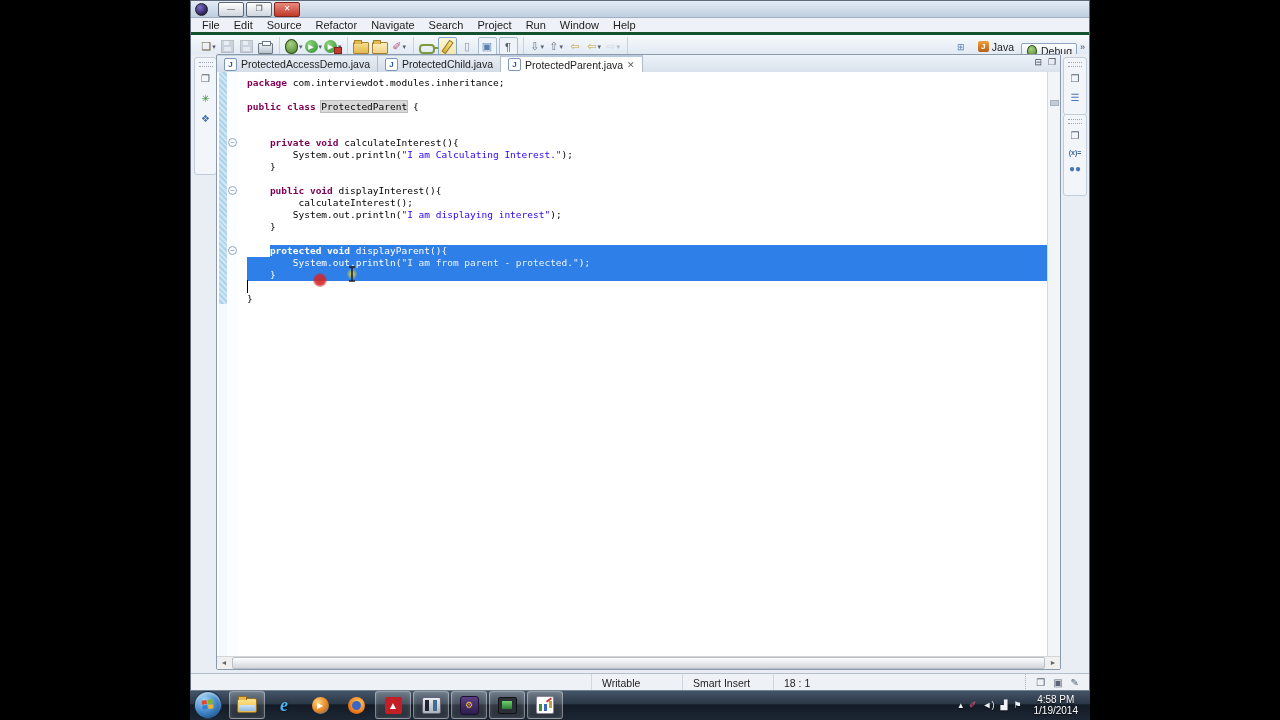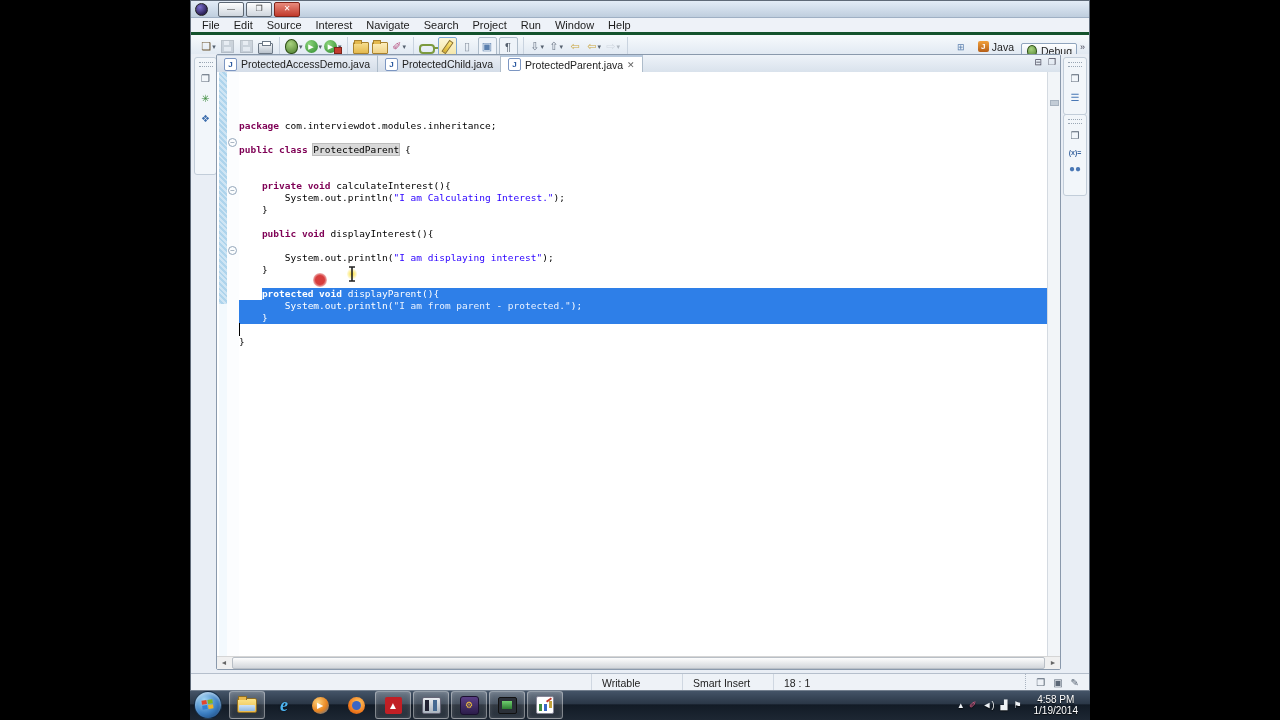--- a/index.html
+++ b/index.html
@@ -83,21 +83,21 @@
 
   .content{position:absolute;left:0;top:17px;width:843px;height:586px;background:#fff;overflow:hidden;}
   .hatchband{position:absolute;left:2px;top:0;width:8px;height:100%;background:#f3f9fd;}
   .hatch{position:absolute;left:0;top:0;width:8px;height:232px;
          background:repeating-linear-gradient(45deg,#cfe5f4 0 2px,#aed4ec 2px 4px);}
   .foldcol{position:absolute;left:10px;top:0;width:12px;height:100%;background:#fcfdfe;}
   .fold{position:absolute;left:1px;width:9px;height:9px;border:1px solid #93a6ba;border-radius:50%;
         background:#fbfdfe;color:#76899d;font-size:8px;line-height:8px;text-align:center;box-sizing:border-box;}
   .codearea{position:absolute;left:22px;top:0;right:12px;bottom:0;
             font-family:"DejaVu Sans Mono","Liberation Mono",monospace;font-size:9.5px;}
-  .cl{position:absolute;left:0;right:0;height:12px;line-height:12px;white-space:pre;margin-top:43px;}
+  .cl{position:absolute;left:8px;right:0;height:12px;line-height:12px;white-space:pre;}
   .selband{position:absolute;top:0;bottom:0;right:0;}
   .tok{position:relative;}
   .kw{color:#7f0055;font-weight:bold;}
   .str{color:#2a00ff;}
   .p{color:#000;}
   .occ{color:#000;background:#d9d9d9;outline:1px solid #bdbdbd;}
   .cl.sel .kw,.cl.sel .p{color:#fff;}
   .cl.sel .str{color:#e8f1ff;}
   .caret{position:absolute;left:0;top:-1px;width:1px;height:13px;background:#000;}
   .ruler{position:absolute;right:0;top:0;width:12px;height:100%;background:#f2f5f8;border-left:1px solid #d4dae1;}
@@ -174,21 +174,21 @@
           <span class="wbtn">—</span>
           <span class="wbtn">❐</span>
           <span class="wbtn close">✕</span>
         </span>
       </div>
 
       <div class="menubar" id="menubar">
           <span class="menu-item">File</span>
           <span class="menu-item">Edit</span>
           <span class="menu-item">Source</span>
-          <span class="menu-item">Interest</span>
+          <span class="menu-item">Refactor</span>
           <span class="menu-item">Navigate</span>
           <span class="menu-item">Search</span>
           <span class="menu-item">Project</span>
           <span class="menu-item">Run</span>
           <span class="menu-item">Window</span>
           <span class="menu-item">Help</span>
         </div>
 
       <div class="toolbar">
         <span id="toolgroups" style="display:flex;align-items:center;">
@@ -335,20 +335,21 @@
                 <div class="cl" style="top: 5px;"><span class="tok kw">package</span><span class="tok p"> com.interviewdot.modules.inheritance;</span></div>
                 <div class="cl" style="top: 17px;"></div>
                 <div class="cl" style="top: 29px;"><span class="tok kw">public class </span><span class="tok occ">ProtectedParent</span><span class="tok p"> {</span></div>
                 <div class="cl" style="top: 41px;"></div>
                 <div class="cl" style="top: 53px;"></div>
                 <div class="cl" style="top: 65px;"><span class="tok p">    </span><span class="tok kw">private void</span><span class="tok p"> calculateInterest(){</span></div>
                 <div class="cl" style="top: 77px;"><span class="tok p">        System.out.println(</span><span class="tok str">"I am Calculating Interest."</span><span class="tok p">);</span></div>
                 <div class="cl" style="top: 89px;"><span class="tok p">    }</span></div>
                 <div class="cl" style="top: 101px;"></div>
                 <div class="cl" style="top: 113px;"><span class="tok p">    </span><span class="tok kw">public void</span><span class="tok p"> displayInterest(){</span></div>
+                <div class="cl" style="top: 125px;"><span class="tok p">         calculateInterest();</span></div>
                 <div class="cl" style="top: 137px;"><span class="tok p">        System.out.println(</span><span class="tok str">"I am displaying interest"</span><span class="tok p">);</span></div>
                 <div class="cl" style="top: 149px;"><span class="tok p">    }</span></div>
                 <div class="cl" style="top: 161px;"></div>
                 <div class="cl sel" style="top: 173px;"><span class="selband" style="background: rgb(46, 127, 232); left: 23px;"></span><span class="tok p">    </span><span class="tok kw">protected void</span><span class="tok p"> displayParent(){</span></div>
                 <div class="cl sel" style="top: 185px;"><span class="selband" style="background: rgb(46, 127, 232); left: 0px;"></span><span class="tok p">        System.out.println(</span><span class="tok str">"I am from parent - protected."</span><span class="tok p">);</span></div>
                 <div class="cl sel" style="top: 197px;"><span class="selband" style="background: rgb(46, 127, 232); left: 0px;"></span><span class="tok p">    }</span></div>
                 <div class="cl" style="top: 209px;"><span class="caret"></span></div>
                 <div class="cl" style="top: 221px;"><span class="tok p">}</span></div>
               </div>
             <div class="ruler">

